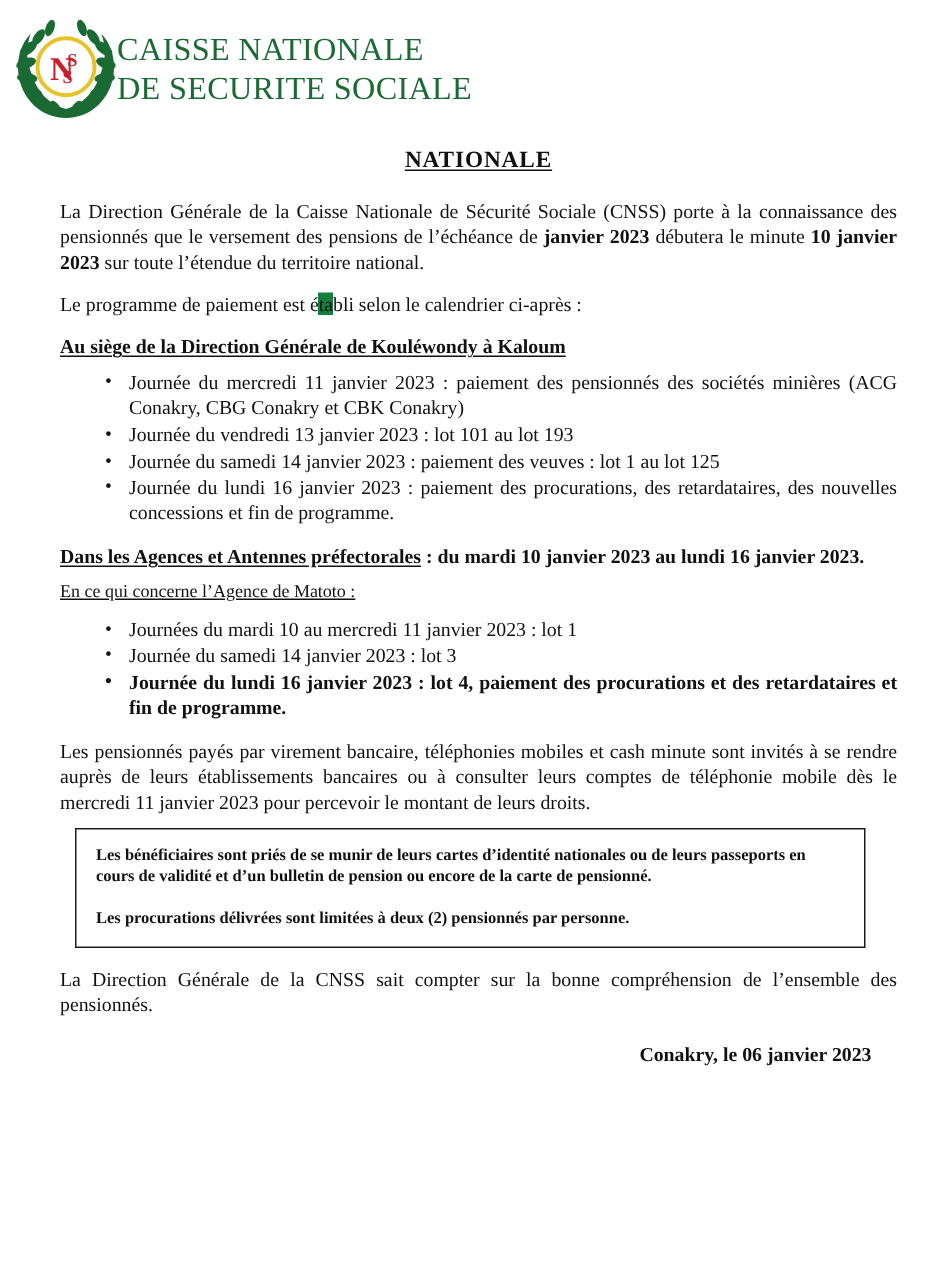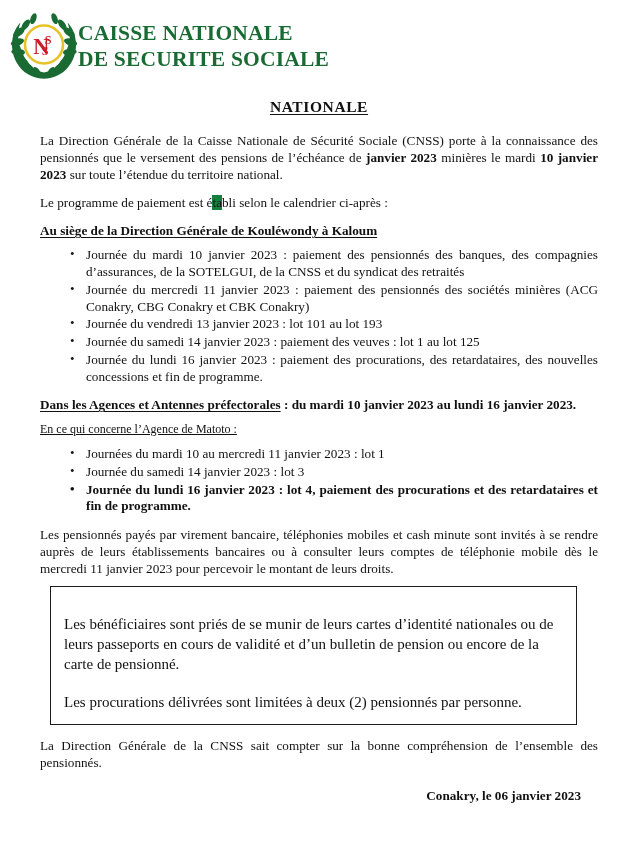--- a/index.html
+++ b/index.html
@@ -29,21 +29,21 @@
     width: 76px;
     height: 76px;
     flex: 0 0 76px;
     position: relative;
   }
   .emblem svg { display: block; }
   .org-name {
     margin-left: -4px;
     color: #1a6b33;
     font-family: "Liberation Serif", "DejaVu Serif", serif;
-    font-weight: bold;
+    font-weight: normal;
     font-size: 21.5px;
     line-height: 1.22;
     letter-spacing: 0.2px;
     white-space: nowrap;
   }
 
   
   .doc {
     padding: 0 33px 0 40px;
   }
@@ -106,24 +106,24 @@
   ul.sched.narrow li { text-align: left; }
   ul.sched.narrow li.justify { text-align: justify; font-weight: bold; }
 
   
   .notice-box {
     border: 1.3px solid #1c1c1c;
     margin: 0 21px 12px 10px;
     padding: 10px 13px 11px 13px;
   }
   .notice-box p {
-    font-weight: normal;
-    font-size: 15px;
+    font-weight: bold;
+    font-size: 11px;
     line-height: 1.33;
-    margin: 18px 0 13px 0;
+    margin: 0 0 13px 0;
     text-align: left;
   }
   .notice-box p:last-child { margin-bottom: 0; }
 
   
   .sig {
     margin-top: 16px;
     font-size: 13.2px;
     font-weight: bold;
     text-align: right;
@@ -170,28 +170,27 @@
   <div class="org-name">
     <div>CAISSE NATIONALE</div>
     <div>DE SECURITE SOCIALE</div>
   </div>
 </header>
 
 <main class="doc">
 
   <h1 class="doc-title">NATIONALE</h1>
 
-  <p class="body-text"><span>La Direction Générale de la Caisse Nationale de Sécurité Sociale (CNSS) porte à la connaissance des pensionnés que le versement des pensions de l’échéance de </span><span class="b">janvier 2023</span><span> minières le mardi </span><span class="b">10 janvier 2023</span><span> sur toute l’étendue du territoire national.</span></p>
+  <p class="body-text"><span>La Direction Générale de la Caisse Nationale de Sécurité Sociale (CNSS) porte à la connaissance des pensionnés que le versement des pensions de l’échéance de </span><span class="b">janvier 2023</span><span> débutera le minute </span><span class="b">10 janvier 2023</span><span> sur toute l’étendue du territoire national.</span></p>
 
   <p class="body-text"><span>Le programme de paiement est é</span><span class="hl">ta</span><span>bli selon le calendrier ci-après :</span></p>
 
   <h3 class="section-head"><span class="u">Au siège de la Direction Générale de Kouléwondy à Kaloum</span></h3>
 
   <ul class="sched">
-    <li>Journée du mardi 10 janvier 2023 : paiement des pensionnés des banques, des compagnies d’assurances, de la SOTELGUI, de la CNSS et du syndicat des retraités</li>
     <li>Journée du mercredi 11 janvier 2023 : paiement des pensionnés des sociétés minières (ACG Conakry, CBG Conakry et CBK Conakry)</li>
     <li>Journée du vendredi 13 janvier 2023 : lot 101 au lot 193</li>
     <li>Journée du samedi 14 janvier 2023 : paiement des veuves : lot 1 au lot 125</li>
     <li>Journée du lundi 16 janvier 2023 : paiement des procurations, des retardataires, des nouvelles concessions et fin de programme.</li>
   </ul>
 
   <h3 class="section-head"><span class="u">Dans les Agences et Antennes préfectorales</span><span> : du mardi 10 janvier 2023 au lundi 16 janvier 2023.</span></h3>
 
   <p class="lead-in">En ce qui concerne l’Agence de Matoto :</p>
 

